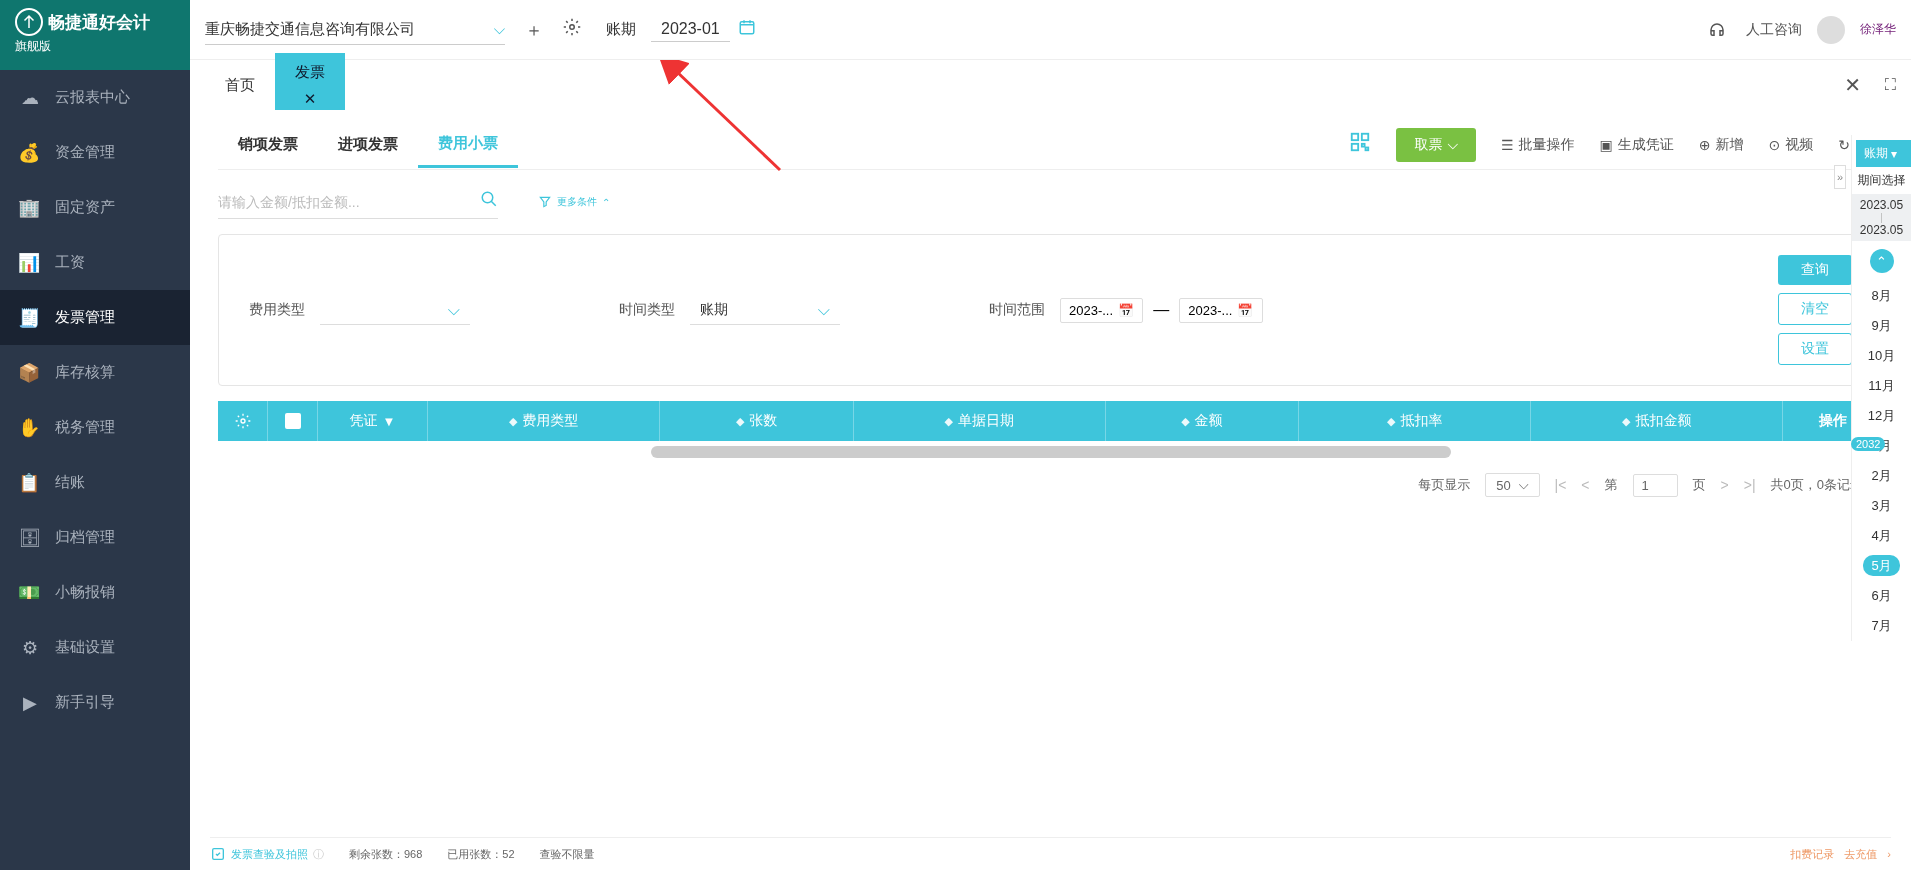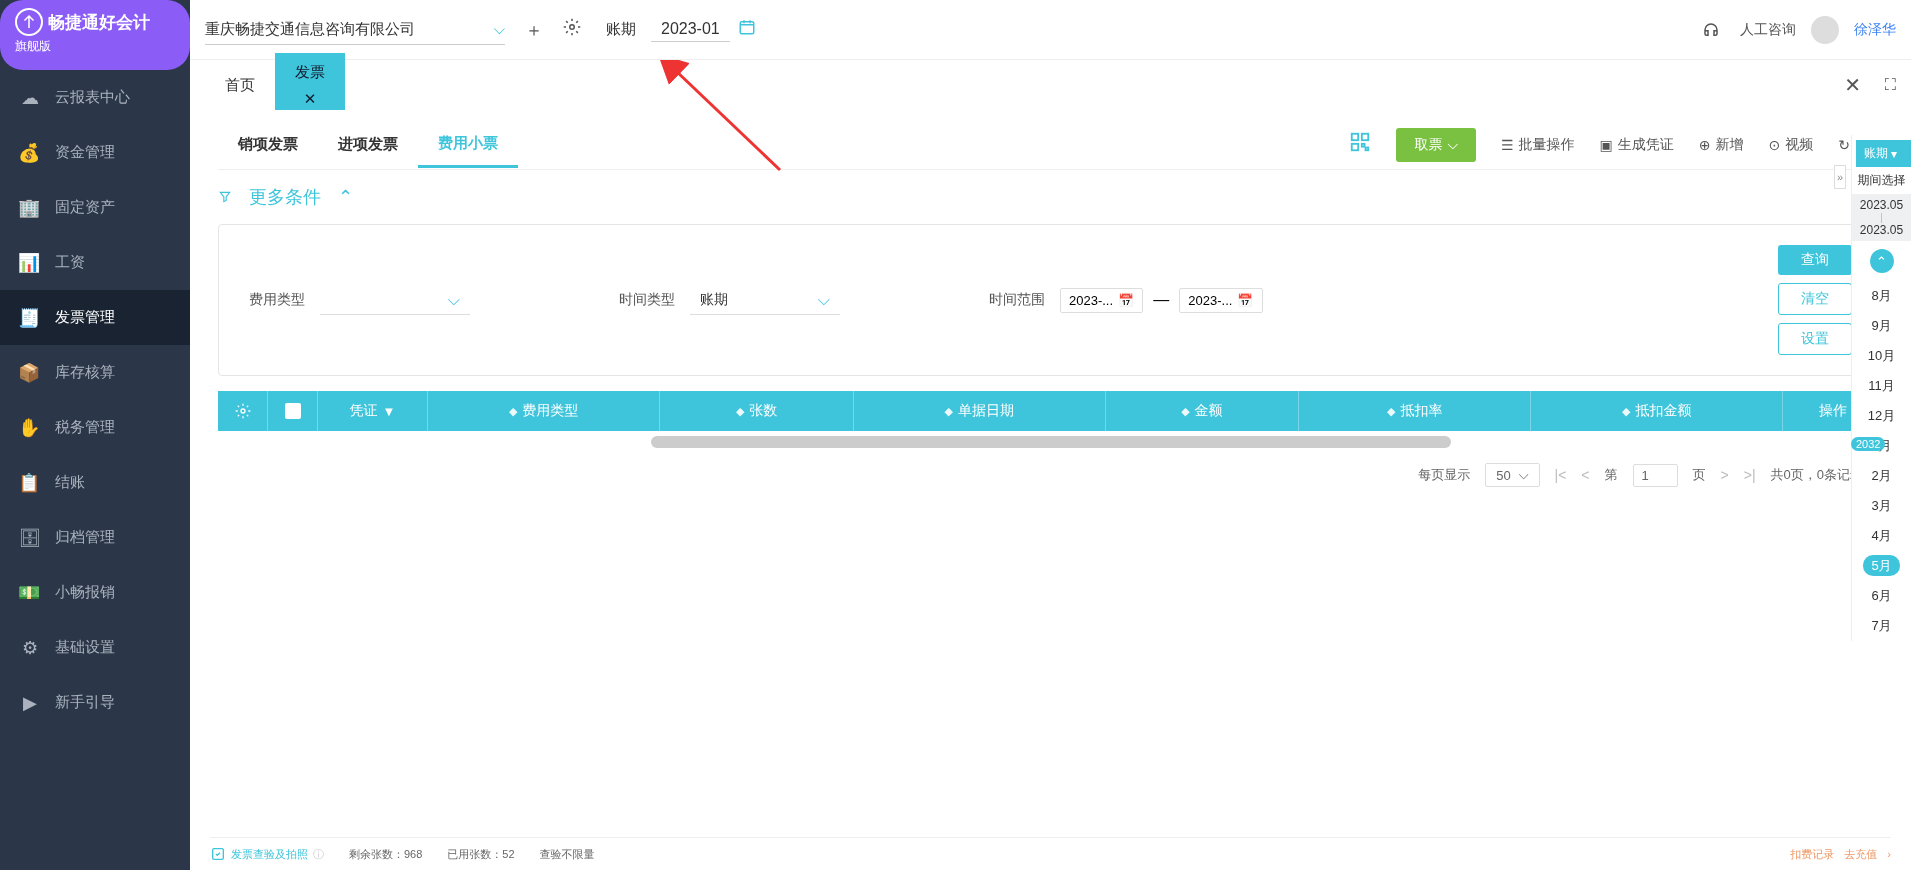--- a/index.html
+++ b/index.html
@@ -1,21 +1,21 @@
 <!DOCTYPE html>
 <html><head>
   <meta charset="utf-8">
   <style>
     * { margin: 0; padding: 0; box-sizing: border-box; font-family: "Microsoft YaHei", Arial, sans-serif; }
     body { background: #fff; overflow: hidden; }
     .app { display: flex; height: 870px; width: 1911px; position: relative; }
     
     
     .sidebar { width: 190px; background: #2b3749; color: #aab2bd; flex-shrink: 0; }
-    .logo-area { background: #8b5cf6; height: 70px; padding: 8px 15px; color: white; border-radius: 23px; }
+    .logo-area { background: #0f766e; height: 70px; padding: 8px 15px; color: white; }
     .logo-row { display: flex; align-items: center; gap: 5px; font-size: 17px; font-weight: bold; }
     .logo-icon { width: 28px; height: 28px; border: 2px solid white; border-radius: 50%; display: flex; align-items: center; justify-content: center; font-size: 14px; }
     .logo-sub { font-size: 12px; margin-top: 2px; }
     .nav-item { height: 55px; display: flex; align-items: center; padding: 0 20px; gap: 15px; font-size: 15px; cursor: pointer; }
     .nav-item.active { background: #1a2332; color: #fff; }
     .nav-icon { width: 20px; height: 20px; display: flex; align-items: center; justify-content: center; font-size: 18px; }
     
     
     .main { flex: 1; display: flex; flex-direction: column; background: #fff; position: relative; }
     
@@ -23,21 +23,21 @@
     .header { height: 60px; display: flex; align-items: center; padding: 0 15px; border-bottom: 1px solid #eee; }
     .company-select { display: flex; align-items: center; gap: 10px; font-size: 15px; color: #333; border-bottom: 1px solid #ccc; padding: 5px 0; width: 300px; }
     .company-select .chev { margin-left: auto; color: #3ec5db; }
     .hdr-icon { margin-left: 20px; color: #555; cursor: pointer; font-size: 18px; }
     .period-label { margin-left: 25px; font-size: 15px; color: #333; }
     .period-value { margin-left: 15px; font-size: 16px; color: #333; border-bottom: 1px solid #ccc; padding: 3px 10px; }
     .date-icon { margin-left: 8px; color: #3ec5db; font-size: 18px; }
     .header-right { margin-left: auto; display: flex; align-items: center; gap: 15px; }
     .headset { display: flex; align-items: center; gap: 20px; color: #555; font-size: 14px; }
     .avatar { width: 28px; height: 28px; border-radius: 50%; background: #ddd; }
-    .username { font-size: 14px; color: #3b82f6; }
+    .username { font-size: 12px; color: #701a75; }
     
     
     .tabs-row { height: 50px; display: flex; align-items: center; padding: 0 15px; position: relative; }
     .page-tab { padding: 10px 20px; font-size: 15px; color: #333; cursor: pointer; }
     .page-tab.active { background: #3ec5db; color: #0f172a; display: flex; align-items: center; gap: 8px; flex-direction: column; }
     .close-all { position: absolute; right: 50px; font-size: 20px; color: #555; cursor: pointer; }
     .expand { position: absolute; right: 15px; font-size: 16px; color: #555; cursor: pointer; }
     
     
     .content { flex: 1; padding: 10px 28px; background: #fff; overflow: hidden; position: relative; }
@@ -50,21 +50,21 @@
     .qr-icon { color: #3ec5db; font-size: 22px; }
     .btn-primary { background: #7ac142; color: white; padding: 8px 18px; border-radius: 3px; display: flex; align-items: center; gap: 5px; font-size: 14px; cursor: pointer; border: none; }
     .toolbar-link { display: flex; align-items: center; gap: 5px; color: #555; font-size: 14px; cursor: pointer; }
     
     
     .search-row { display: flex; align-items: center; gap: 40px; padding: 15px 0; }
     .search-box { border-bottom: 1px solid #ddd; display: flex; align-items: center; width: 280px; padding: 5px 0; }
     .search-box input { border: none; outline: none; flex: 1; font-size: 14px; }
     .search-box input::placeholder { color: #bbb; }
     .search-icon { color: #3ec5db; font-size: 18px; }
-    .more-cond { color: #3ec5db; font-size: 18px; display: flex; align-items: center; gap: 17px; cursor: pointer; }
+    .more-cond { color: #3ec5db; font-size: 10px; display: flex; align-items: center; gap: 5px; cursor: pointer; }
     
     
     .filter-panel { border: 1px solid #e5e5e5; padding: 20px 30px; display: flex; align-items: center; border-radius: 4px; }
     .filter-item { display: flex; align-items: center; gap: 15px; }
     .filter-label { font-size: 14px; color: #555; }
     .filter-select { border-bottom: 1px solid #ddd; padding: 5px 10px; min-width: 150px; display: flex; justify-content: flex-end; color: #3ec5db; }
     .filter-value { font-size: 14px; color: #333; }
     .date-range { display: flex; align-items: center; gap: 10px; }
     .date-box { border: 1px solid #ddd; padding: 4px 8px; font-size: 13px; display: flex; align-items: center; gap: 5px; border-radius: 2px; }
     .filter-btns { margin-left: auto; display: flex; flex-direction: column; gap: 8px; }
@@ -77,21 +77,21 @@
     .th { display: flex; align-items: center; justify-content: center; gap: 5px; border-right: 1px solid rgba(255,255,255,0.3); height: 100%; }
     .th-gear { width: 50px; }
     .th-check { width: 50px; }
     .th-cert { width: 110px; }
     .th-type { flex: 1.2; }
     .th-count { flex: 1; }
     .th-date { flex: 1.3; }
     .th-amount { flex: 1; }
     .th-rate { flex: 1.2; }
     .th-ded { flex: 1.3; }
-    .th-op { width: 100px; border-right: none; }
+    .th-op { width: 100px; border-right: none; font-weight: bold; }
     .checkbox-th { width: 16px; height: 16px; background: white; border-radius: 2px; }
     .sort-icon { font-size: 11px; opacity: 0.9; }
     .filter-ic { font-size: 13px; }
     
     .empty-state { height: 230px; display: flex; flex-direction: column; align-items: center; justify-content: center; gap: 15px; color: #999; }
     .empty-svg { width: 150px; height: 130px; }
     .scroll-bar { height: 12px; background: #ccc; border-radius: 6px; margin: 0 30px; width: 800px; margin: 5px auto; }
     
     
     .table-footer { display: flex; align-items: center; justify-content: flex-end; gap: 15px; padding: 10px 20px; font-size: 13px; color: #666; }
@@ -268,20 +268,29 @@
               <span>视频</span>
             </div>
           <div class="toolbar-link">
               <span>↻</span>
               <span>刷新</span>
             </div>
         </div>
       </div>
 
       <div class="search-row">
+        <div class="search-box">
+          <input placeholder="请输入金额/抵扣金额..." style="">
+          <span class="search-icon">
+            <svg width="18" height="18" viewBox="0 0 24 24" fill="none" stroke="#3ec5db" stroke-width="2">
+                <circle cx="10" cy="10" r="7"></circle>
+                <path d="M21 21l-6-6"></path>
+              </svg>
+          </span>
+        </div>
         <div class="more-cond">
           <svg width="14" height="14" viewBox="0 0 24 24" fill="none" stroke="#3ec5db" stroke-width="2">
               <path d="M4 4h16l-6 8v6l-4 2v-8z"></path>
             </svg>
           <span>更多条件</span>
           <span>⌃</span>
         </div>
       </div>
 
       <div class="filter-panel">

